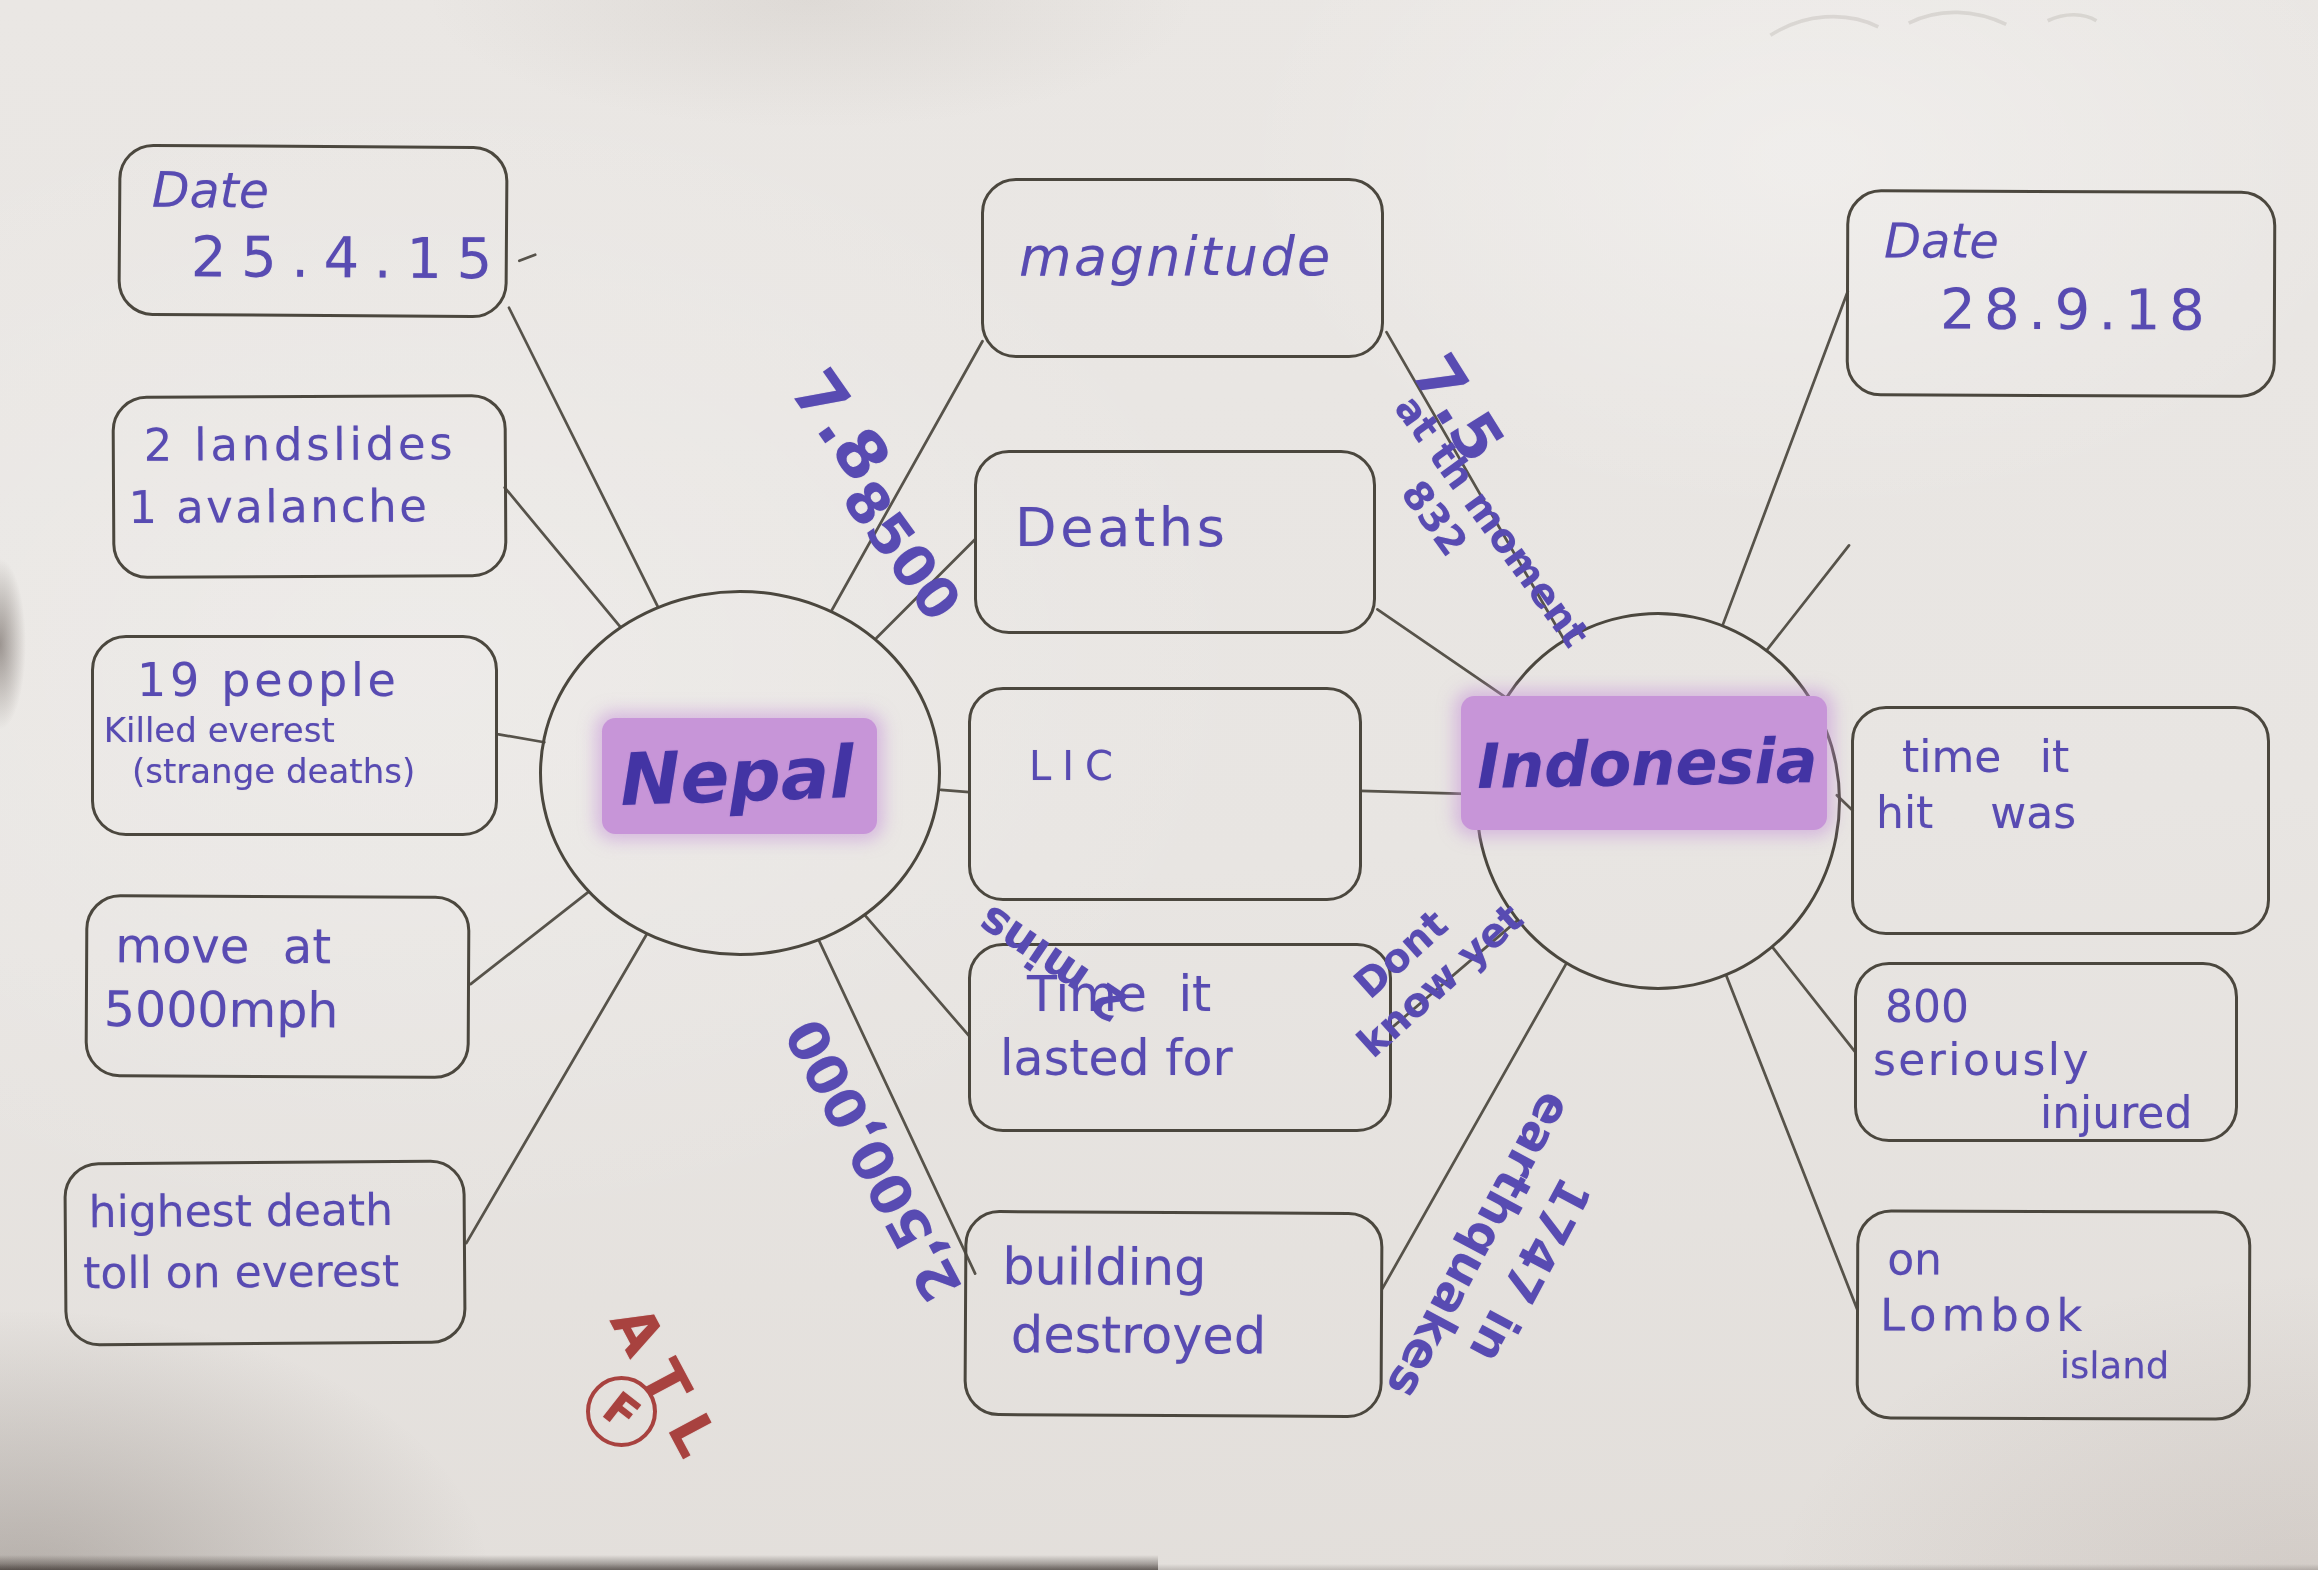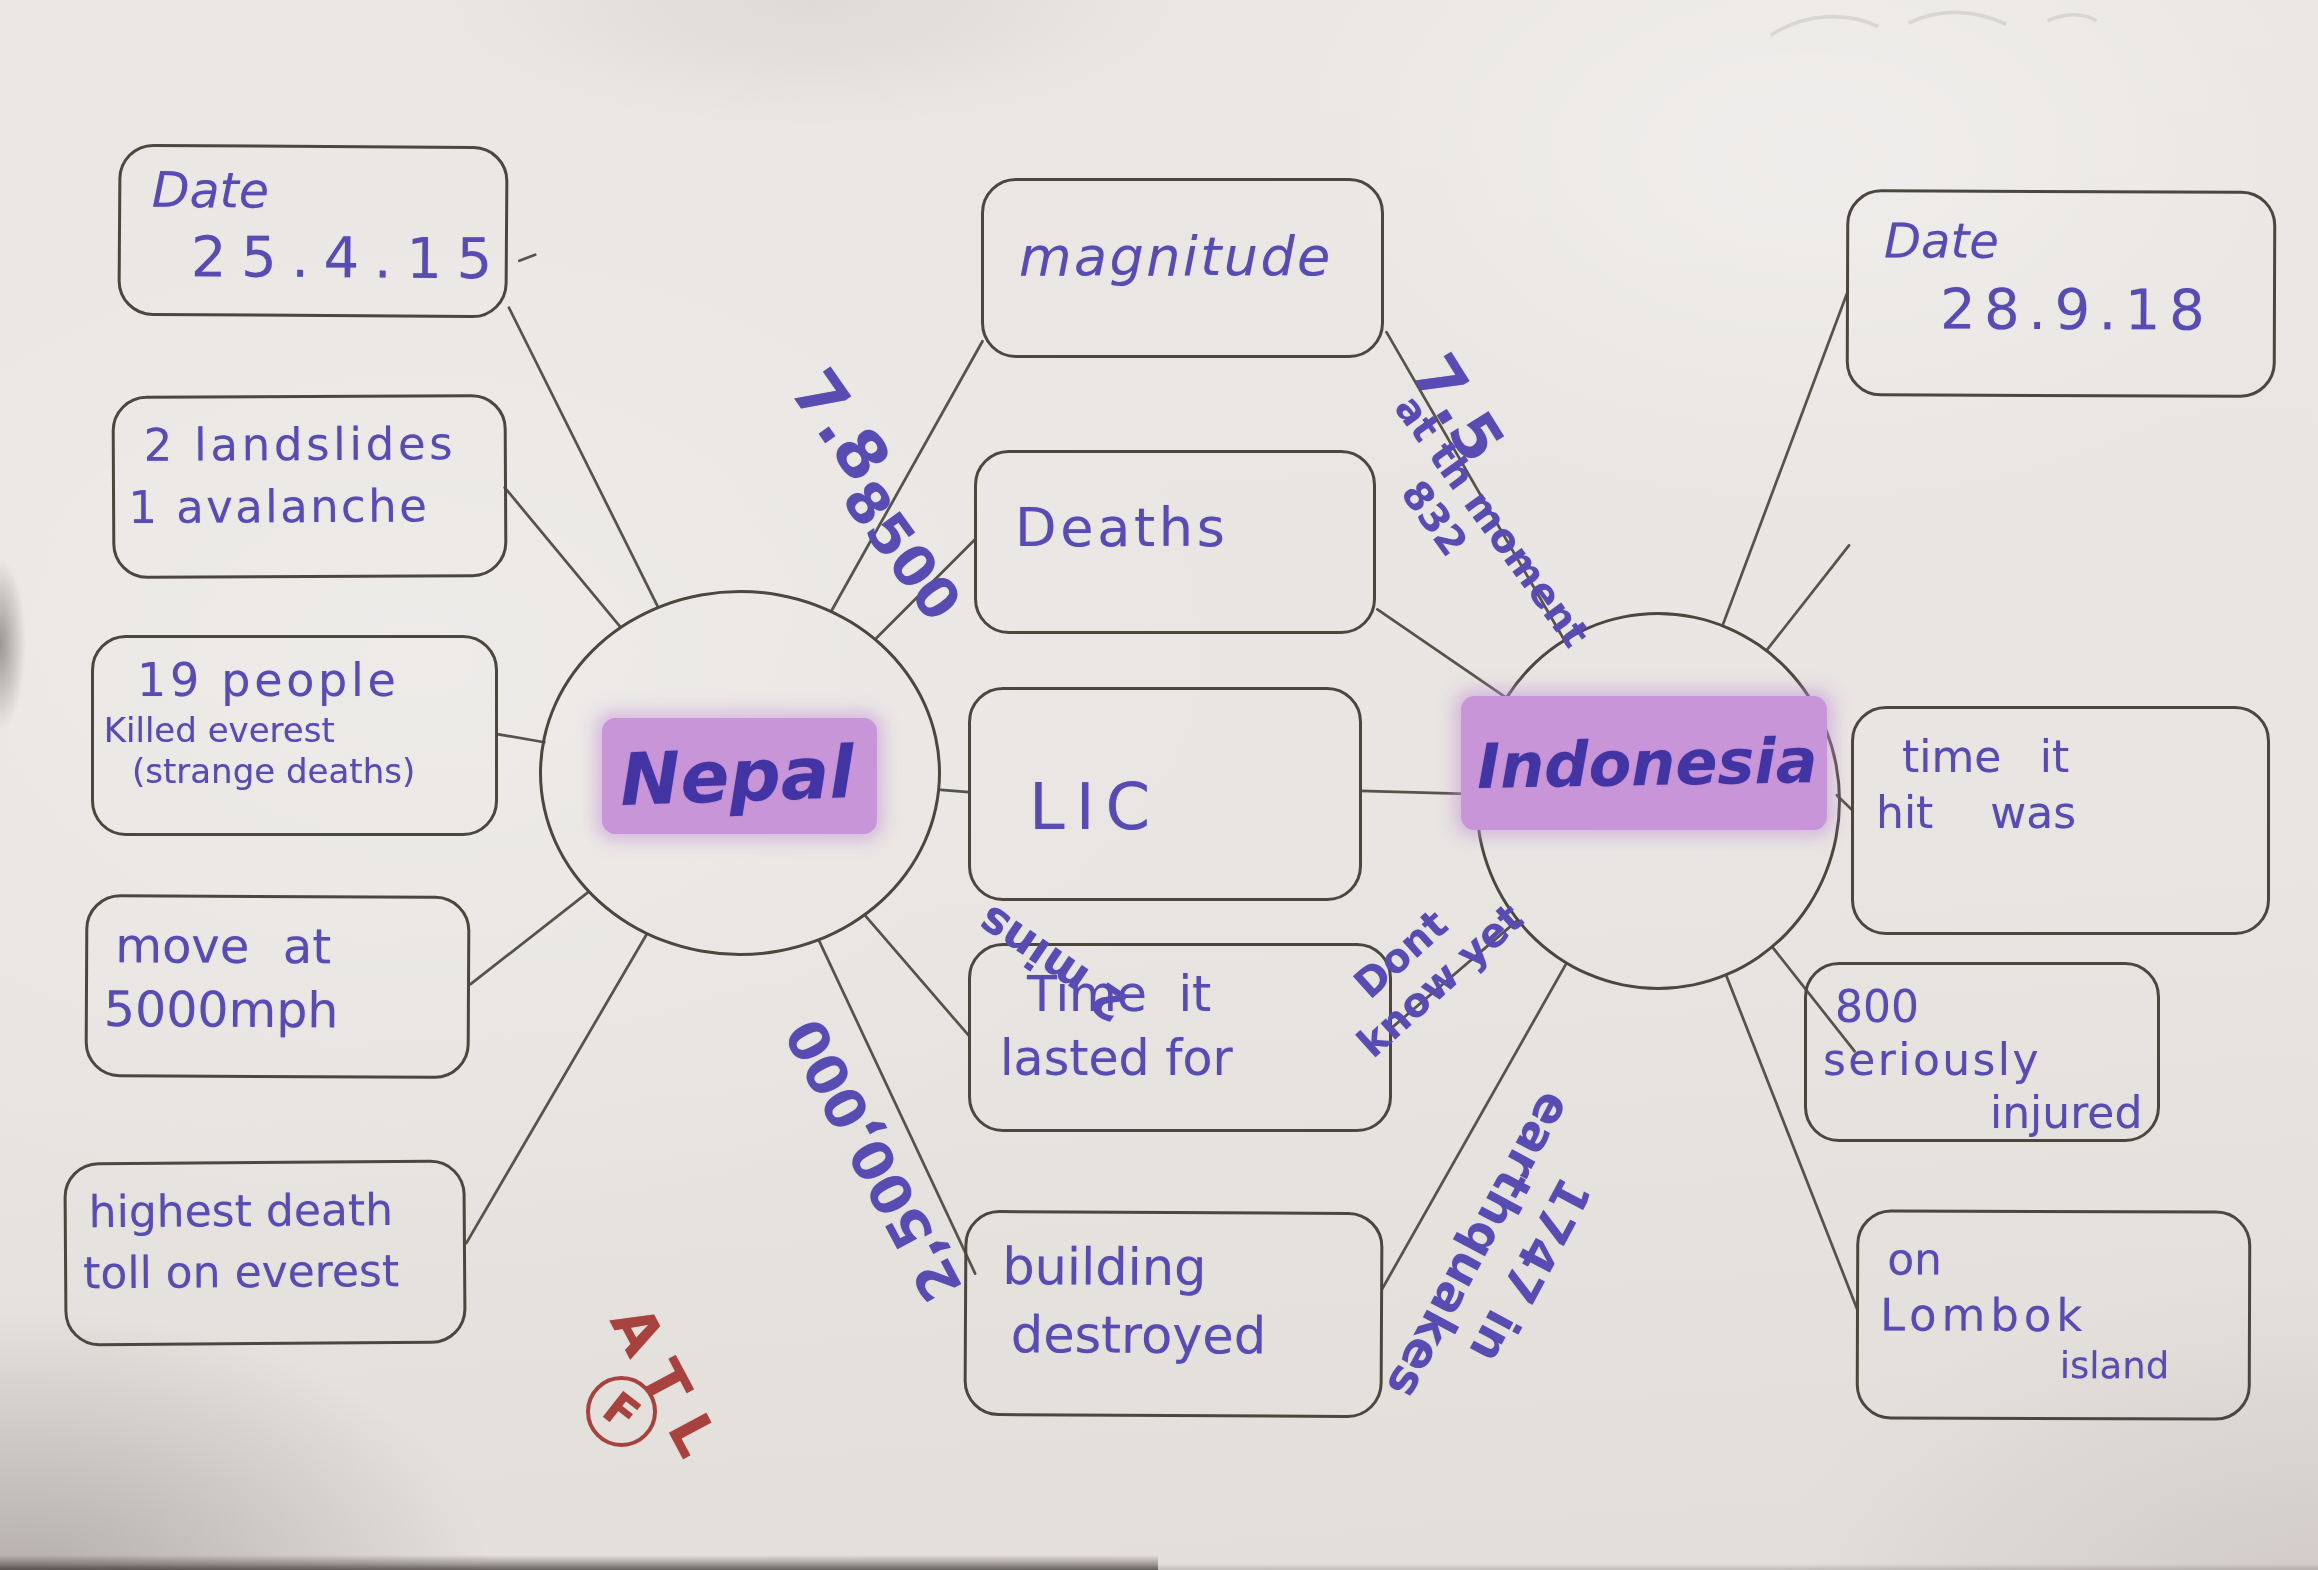--- a/index.html
+++ b/index.html
@@ -129,21 +129,21 @@
 
   <div class="box" style="left:981px;top:178px;width:403px;height:180px">
     <span class="ln" style="font-size:54px;margin:45px 0 0 35px;font-style:italic;letter-spacing:2.4px">magnitude</span>
   </div>
 
   <div class="box" style="left:974px;top:450px;width:402px;height:184px">
     <span class="ln" style="font-size:54px;margin:44px 0 0 38px;letter-spacing:3.7px">Deaths</span>
   </div>
 
   <div class="box" style="left:968px;top:687px;width:394px;height:214px">
-    <span class="ln" style="font-size:64px;margin:80px 0 0 58px;letter-spacing:11px">LIC</span>
+    <span class="ln" style="font-size:40px;margin:53px 0 0 58px;letter-spacing:11px">LIC</span>
   </div>
 
   <div class="box" style="left:968px;top:943px;width:424px;height:189px">
     <span class="ln" style="font-size:49px;margin:21px 0 0 56px;word-spacing:16px">Time it</span>
     <span class="ln" style="font-size:49px;margin:7.3px 0 0 29px">lasted for</span>
   </div>
 
   <div class="box" style="left:964px;top:1211px;width:419px;height:206px;transform:rotate(.3deg)">
     <span class="ln" style="font-size:51px;margin:24.4px 0 0 35px">building</span>
     <span class="ln" style="font-size:51px;margin:8.5px 0 0 44px">destroyed</span>
@@ -153,21 +153,21 @@
     <span class="ln" style="font-size:48px;margin:21px 0 0 35px;font-style:italic">Date</span>
     <span class="ln" style="font-size:56px;margin:8.5px 0 0 91px;letter-spacing:8.5px">28.9.18</span>
   </div>
 
 
   <div class="box" style="left:1851px;top:706px;width:419px;height:229px">
     <span class="ln" style="font-size:44px;margin:22px 0 0 48px;word-spacing:24.4px">time it</span>
     <span class="ln" style="font-size:44px;margin:4.9px 0 0 22px;word-spacing:43px">hit was</span>
   </div>
 
-  <div class="box" style="left:1804px;top:962px;width:356px;height:180px">
+  <div class="box" style="left:1854px;top:962px;width:384px;height:180px">
     <span class="ln" style="font-size:44px;margin:16px 0 0 28px">800</span>
     <span class="ln" style="font-size:44px;margin:2.4px 0 0 16px;letter-spacing:2.4px">seriously</span>
     <span class="ln" style="font-size:44px;margin:1.2px 0 0 183px">injured</span>
   </div>
 
   <div class="box" style="left:1856px;top:1210px;width:395px;height:210px;transform:rotate(.2deg)">
     <span class="ln" style="font-size:44px;margin:21px 0 0 28px">on</span>
     <span class="ln" style="font-size:45px;margin:4.9px 0 0 21px;letter-spacing:4.9px">Lombok</span>
     <span class="ln" style="font-size:37px;margin:2.4px 0 0 201px">island</span>
   </div>

